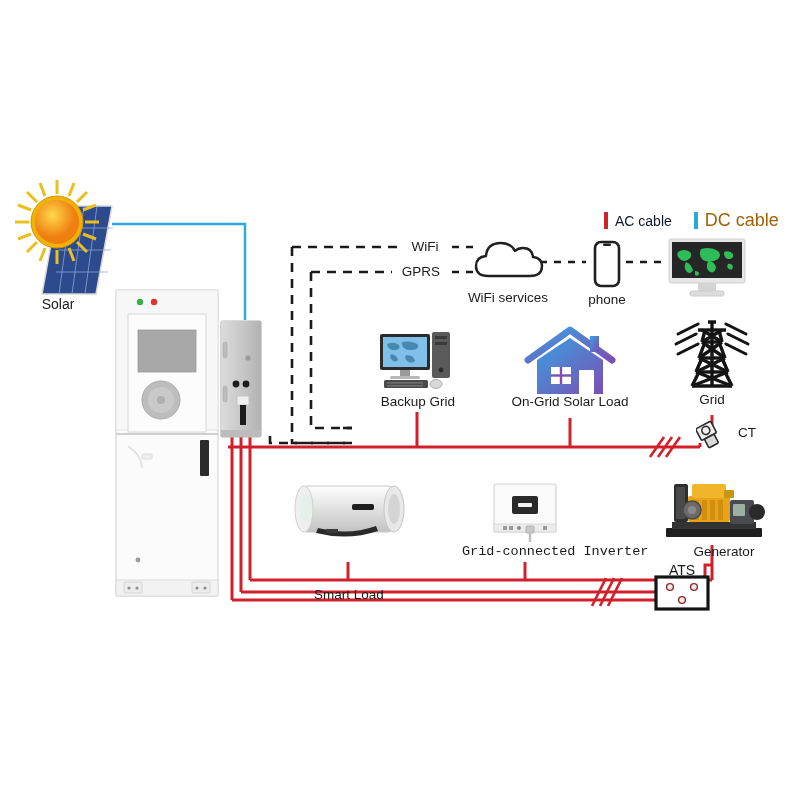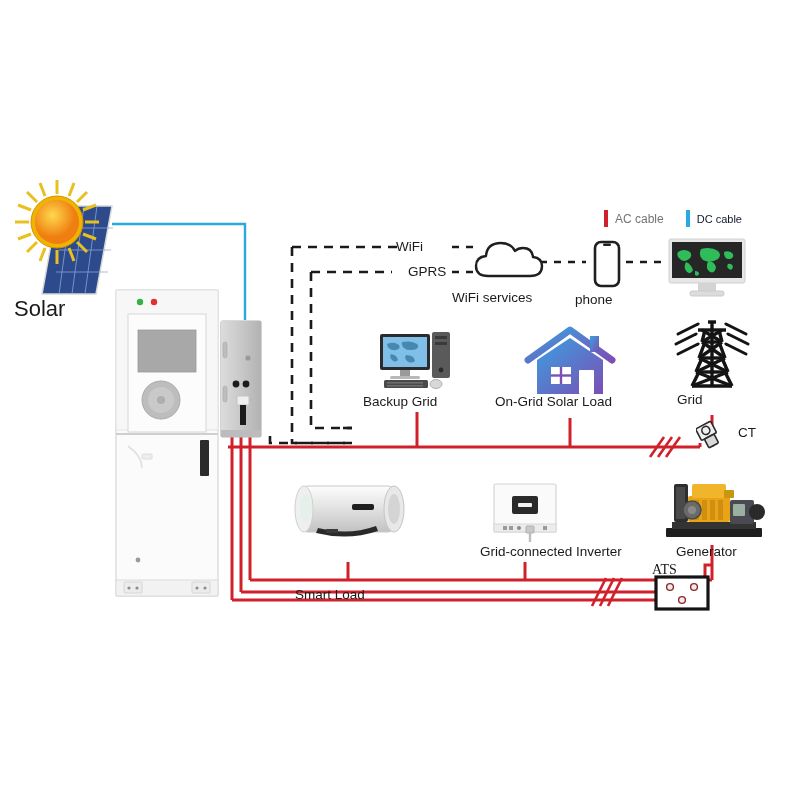--- a/index.html
+++ b/index.html
@@ -1,19 +1,19 @@
 <!DOCTYPE html>
 <html><head>
 <meta charset="utf-8">
 <style>
   html,body{margin:0;padding:0;background:#ffffff;}
   body{width:800px;height:800px;overflow:hidden;
        font-family:"Liberation Sans","DejaVu Sans",sans-serif;}
   #stage{position:relative;width:800px;height:800px;background:#fff;}
-  .lbl{position:absolute;color:#1a1a1a;font-size:13.5px;white-space:nowrap;text-align:left;}
+  .lbl{position:absolute;color:#1a1a1a;font-size:13.5px;white-space:nowrap;text-align:center;}
   svg.layer{position:absolute;left:0;top:0;width:800px;height:800px;pointer-events:none;}
   .node{position:absolute;}
 </style>
 </head>
 <body>
 
 <div id="stage">
 
   <svg class="layer" viewBox="0 0 800 800">
     <defs>
@@ -147,21 +147,21 @@
         <circle cx="43" cy="46" r="26" fill="#f0b400" stroke="#d89000" stroke-width="1"></circle>
         <circle cx="43" cy="46" r="22" fill="#f2941a"></circle>
         <radialGradient id="sg" cx="40%" cy="35%">
           <stop offset="0%" stop-color="#ffd84d"></stop>
             <stop offset="100%" stop-color="#ef7f10"></stop>
         </radialGradient>
         <circle cx="43" cy="46" r="22" fill="url(#sg)"></circle>
       </g>
     </svg>
   </div>
-  <div class="lbl" style="left:14px;top:296px;width:112px;font-size:22px;">Solar</div>
+  <div class="lbl" style="left:2px;top:296px;width:112px;font-size:14px;">Solar</div>
 
   <div class="node" style="left:114px;top:288px;width:106px;height:312px;">
     <svg viewBox="0 0 106 312" width="106" height="312">
       <rect x="2" y="2" width="102" height="306" rx="2" fill="#fbfbfb" stroke="#dcdcdc" stroke-width="1.4"></rect>
       <rect x="2" y="2" width="102" height="140" fill="#f7f7f7" stroke="#e2e2e2" stroke-width="1"></rect>
       <circle cx="26" cy="14" r="3.2" fill="#34b14b"></circle>
       <circle cx="40" cy="14" r="3.2" fill="#e03030"></circle>
       <rect x="14" y="26" width="78" height="118" fill="#fcfcfc" stroke="#dddddd" stroke-width="1.2"></rect>
       <rect x="24" y="42" width="58" height="42" fill="#a8a8a8" stroke="#9a9a9a" stroke-width="0.8"></rect>
       <circle cx="47" cy="112" r="19" fill="#bdbdbd" stroke="#a9a9a9" stroke-width="1"></circle>
@@ -348,21 +348,21 @@
       <g fill="#9a9a9a">
         <rect x="13" y="44" width="4" height="4"></rect>
           <rect x="19" y="44" width="4" height="4"></rect>
         <rect x="53" y="44" width="4" height="4"></rect>
       </g>
       <circle cx="29" cy="46" r="2" fill="#8a8a8a"></circle>
       <rect x="36" y="44" width="8" height="7" rx="1" fill="#c8c8c8" stroke="#b0b0b0"></rect>
       <path d="M40 51 L40 60" stroke="#bdbdbd" stroke-width="2.4" fill="none"></path>
     </svg>
   </div>
-  <div class="lbl" style="left:480px;top:544px;width:160px;">Grid-connected Inverter</div>
+  <div class="lbl" style="left:462px;top:544px;width:160px;font-family:Liberation Mono, monospace;">Grid-connected Inverter</div>
 
   <div class="node" style="left:662px;top:476px;width:104px;height:66px;">
     <svg viewBox="0 0 104 66" width="104" height="66">
       <rect x="4" y="52" width="96" height="9" rx="1" fill="#1f1f1f"></rect>
       <rect x="10" y="46" width="84" height="7" fill="#333333"></rect>
       <rect x="12" y="8" width="14" height="38" rx="2" fill="#2e2e2e"></rect>
       <rect x="14" y="11" width="9" height="32" fill="#4a4a4a"></rect>
       <rect x="26" y="20" width="42" height="26" rx="2" fill="#e8a317"></rect>
       <rect x="30" y="8" width="34" height="14" rx="2" fill="#f0b52a"></rect>
       <g fill="#d08f10">
@@ -382,29 +382,29 @@
   <div class="lbl" style="left:676px;top:544px;width:96px;">Generator</div>
 
   <div class="node" style="left:654px;top:575px;width:56px;height:36px;">
     <svg viewBox="0 0 56 36" width="56" height="36">
       <rect x="2" y="2" width="52" height="32" fill="#ffffff" stroke="#141414" stroke-width="3.2"></rect>
       <circle cx="16" cy="12" r="3.4" fill="#f4eaea" stroke="#8a2a2a" stroke-width="1.4"></circle>
       <circle cx="40" cy="12" r="3.4" fill="#f4eaea" stroke="#8a2a2a" stroke-width="1.4"></circle>
       <circle cx="28" cy="25" r="3.4" fill="#f4eaea" stroke="#8a2a2a" stroke-width="1.4"></circle>
     </svg>
   </div>
-  <div class="lbl" style="left:652px;top:562px;width:60px;font-size:14px;font-family:Liberation Serif, serif;">ATS</div>
+  <div class="lbl" style="left:652px;top:562px;width:60px;font-size:14px;">ATS</div>
 
   <div style="position:absolute;left:604px;top:210px;display:flex;gap:22px;align-items:center;">
     <div style="display:flex;align-items:center;gap:7px;">
       <span style="display:inline-block;width:4px;height:17px;background:#d0202a;"></span>
-      <span style="font-size:12px;color:#737373;">AC cable</span>
+      <span style="font-size:14px;color:#0f172a;">AC cable</span>
     </div>
     <div style="display:flex;align-items:center;gap:7px;">
       <span style="display:inline-block;width:4px;height:17px;background:#2aa8e0;"></span>
-      <span style="font-size:11px;color:#0f172a;">DC cable</span>
+      <span style="font-size:18px;color:#a16207;">DC cable</span>
     </div>
   </div>
 
   <div class="lbl" style="left:396px;top:239px;width:58px;">WiFi</div>
-  <div class="lbl" style="left:408px;top:264px;width:62px;">GPRS</div>
+  <div class="lbl" style="left:390px;top:264px;width:62px;">GPRS</div>
 
 </div>
 
 </body></html>

